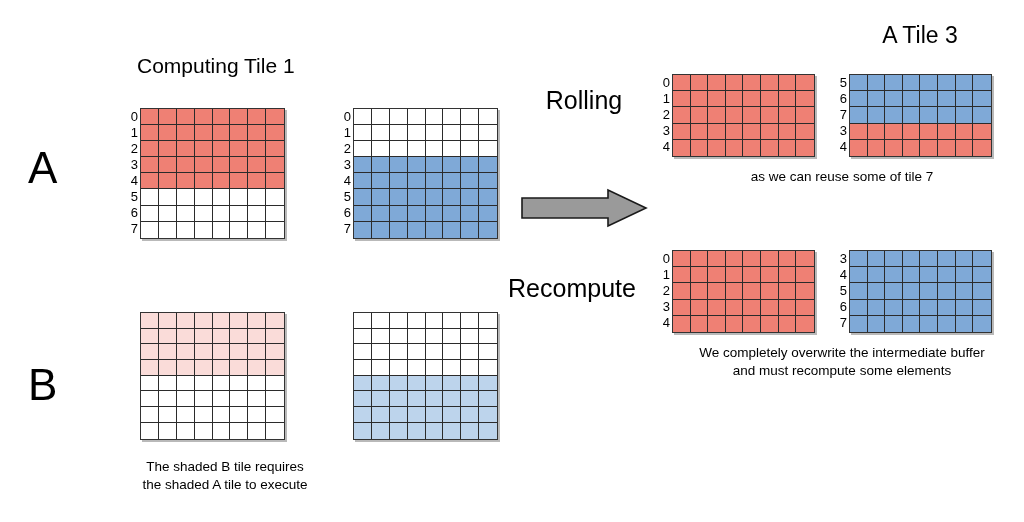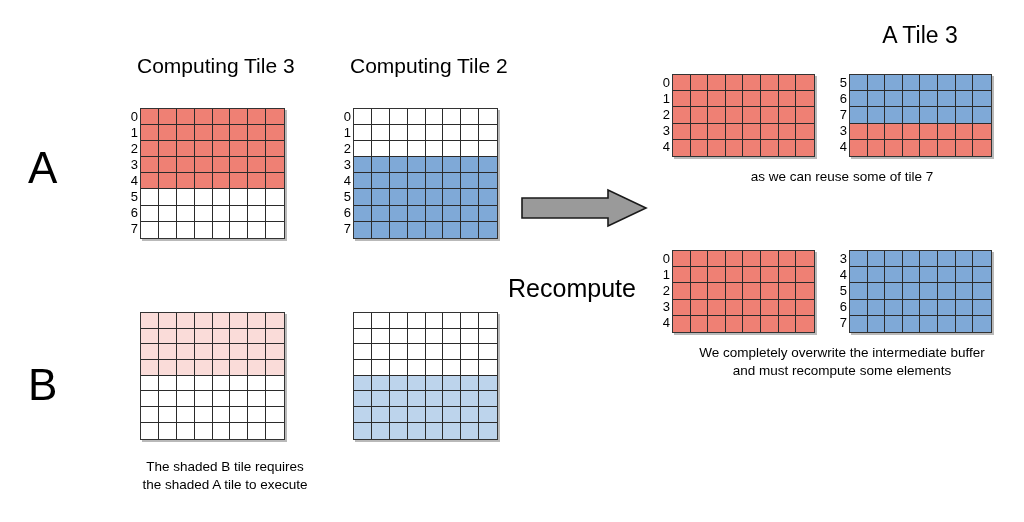--- a/index.html
+++ b/index.html
@@ -100,26 +100,26 @@
   .arrow { position: absolute; }
 </style>
 </head>
 <body>
 
 <div id="canvas">
 
   <div class="abs row-letter" style="left:28px; top:146px;">A</div>
   <div class="abs row-letter" style="left:28px; top:363px;">B</div>
 
-  <div class="abs col-heading" style="left:137px; top:55px;">Computing Tile 3</div>
-  <div class="abs col-heading" style="left:350px; top:55px;">Computing Tile 2</div>
+  <div class="abs col-heading" style="left:137px; top:55px;">Computing Tile 1</div>
 
   <div class="abs col-heading" style="left:849px; top:24px; width:142px; text-align:center; font-size:23px;">A Tile 3</div>
 
   <div class="abs stage-label" style="left:522px; top:87px; width:124px;">
+    <div>Rolling</div>
   </div>
 
   <div class="abs stage-label" style="left:492px; top:275px; width:160px;">Recompute</div>
 
   <svg class="abs arrow" style="left:520px; top:188px;" width="130" height="40" viewBox="0 0 130 40">
     <polygon points="2,10 88,10 88,2 126,20 88,38 88,30 2,30" fill="#9a9a9a" stroke="#1a1a1a" stroke-width="1.6" stroke-linejoin="miter"></polygon>
   </svg>
 
   <div id="grid-layer">
       <div class="grid-wrap" style="left: 140px; top: 108px;">

